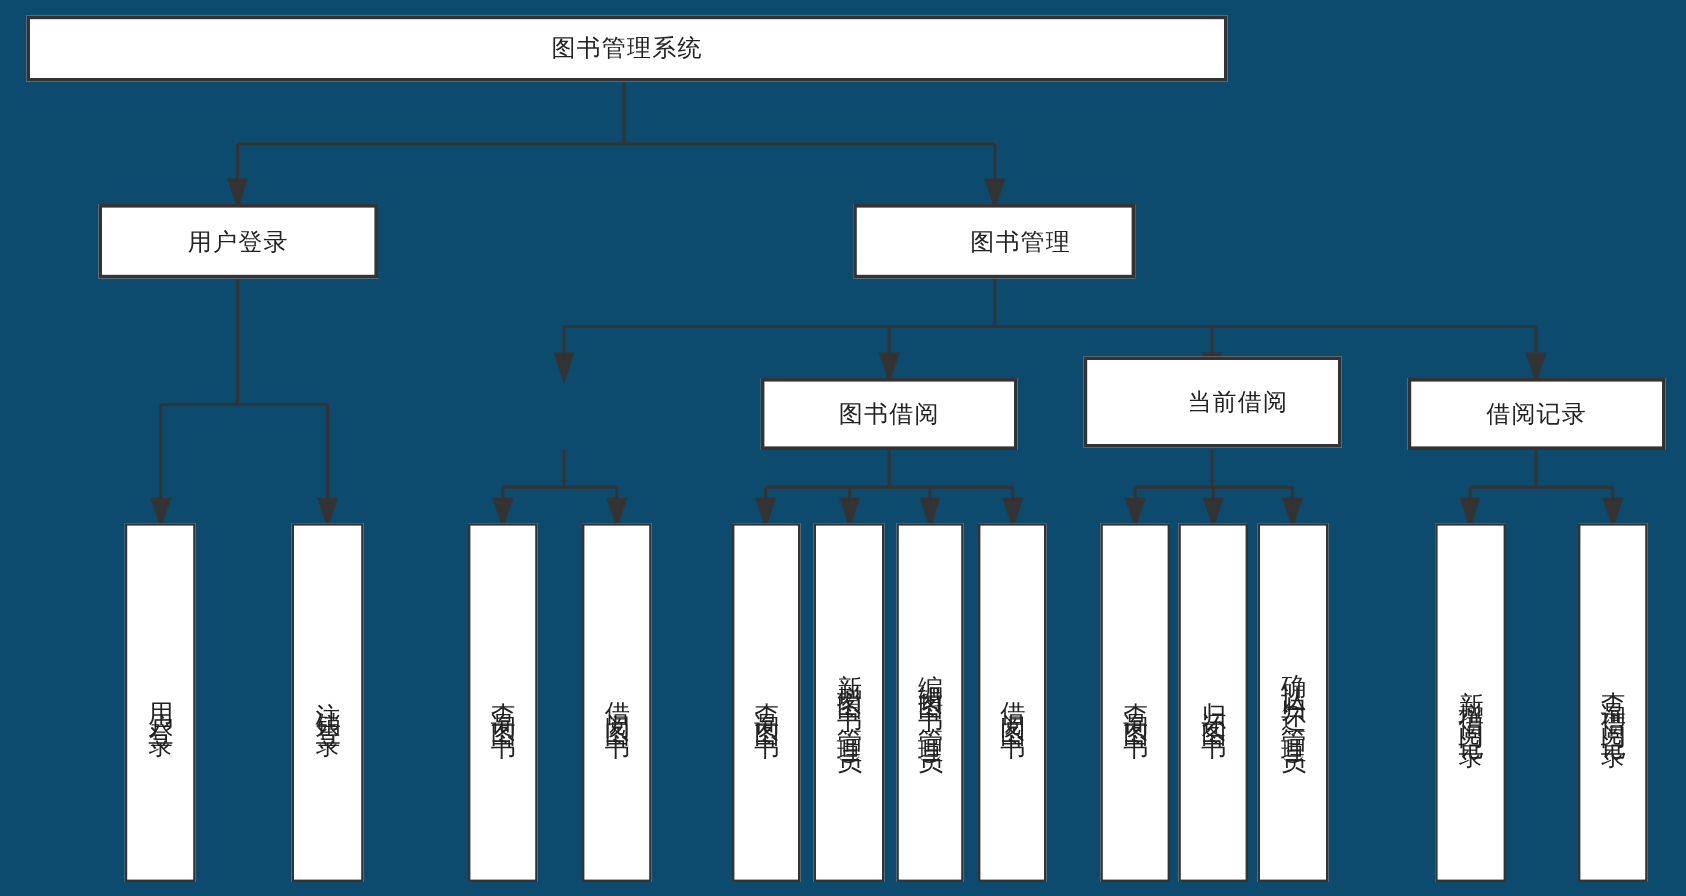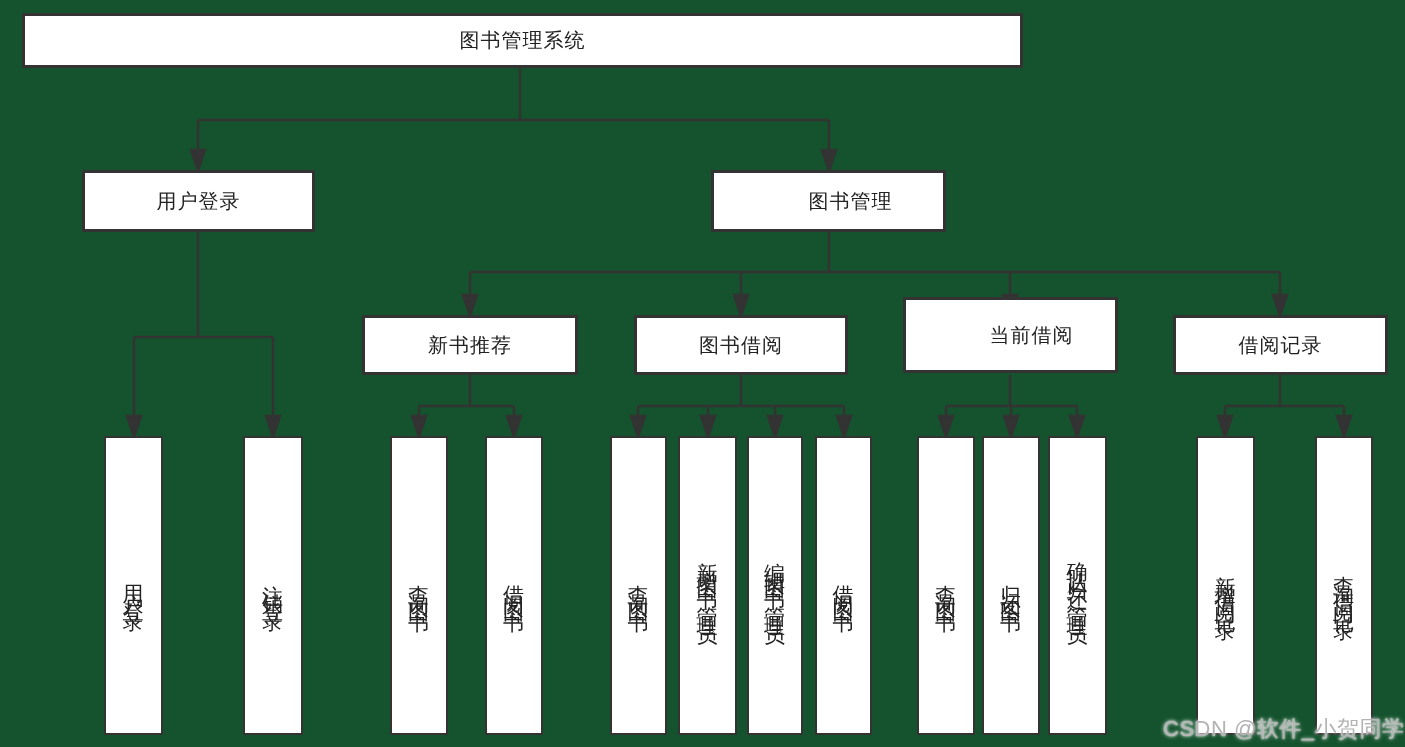--- a/index.html
+++ b/index.html
@@ -1,19 +1,19 @@
 <!DOCTYPE html>
 <html><head>
 <meta charset="utf-8">
 <style>
   html,body{margin:0;padding:0;background:#fff;}
   .canvas{
     position:relative;
     width:1405px;height:747px;
-    background:#14532d;
+    background:#0c4a6e;
     overflow:hidden;
     font-family:"Liberation Sans","DejaVu Sans",sans-serif;
   }
   .wires{position:absolute;left:0;top:0;width:1405px;height:747px;}
   .hbox{
     position:absolute;box-sizing:border-box;
     border:3px solid #333;background:#fff;
     display:flex;align-items:center;justify-content:center;
     font-size:20px;color:#222;letter-spacing:1px;
   }
@@ -108,23 +108,20 @@
     <span>图书管理系统</span>
   </div>
 
   <div id="b-login" class="hbox">
     <span>用户登录</span>
   </div>
   <div id="b-mgmt" class="hbox">
     <span>图书管理</span>
   </div>
 
-  <div id="g-new" class="hbox">
-    <span>新书推荐</span>
-  </div>
   <div id="g-borrow" class="hbox">
     <span>图书借阅</span>
   </div>
   <div id="g-current" class="hbox">
     <span>当前借阅</span>
   </div>
   <div id="g-record" class="hbox">
     <span>借阅记录</span>
   </div>
 
@@ -165,14 +162,13 @@
     <span>确认归还（管理员）</span>
   </div>
 
   <div id="v-e1" class="vbox">
     <span>新增借阅记录</span>
   </div>
   <div id="v-e2" class="vbox">
     <span>查询借阅记录</span>
   </div>
 
-  <div class="watermark">CSDN @软件_小贺同学</div>
 </div>
 
 </body></html>

